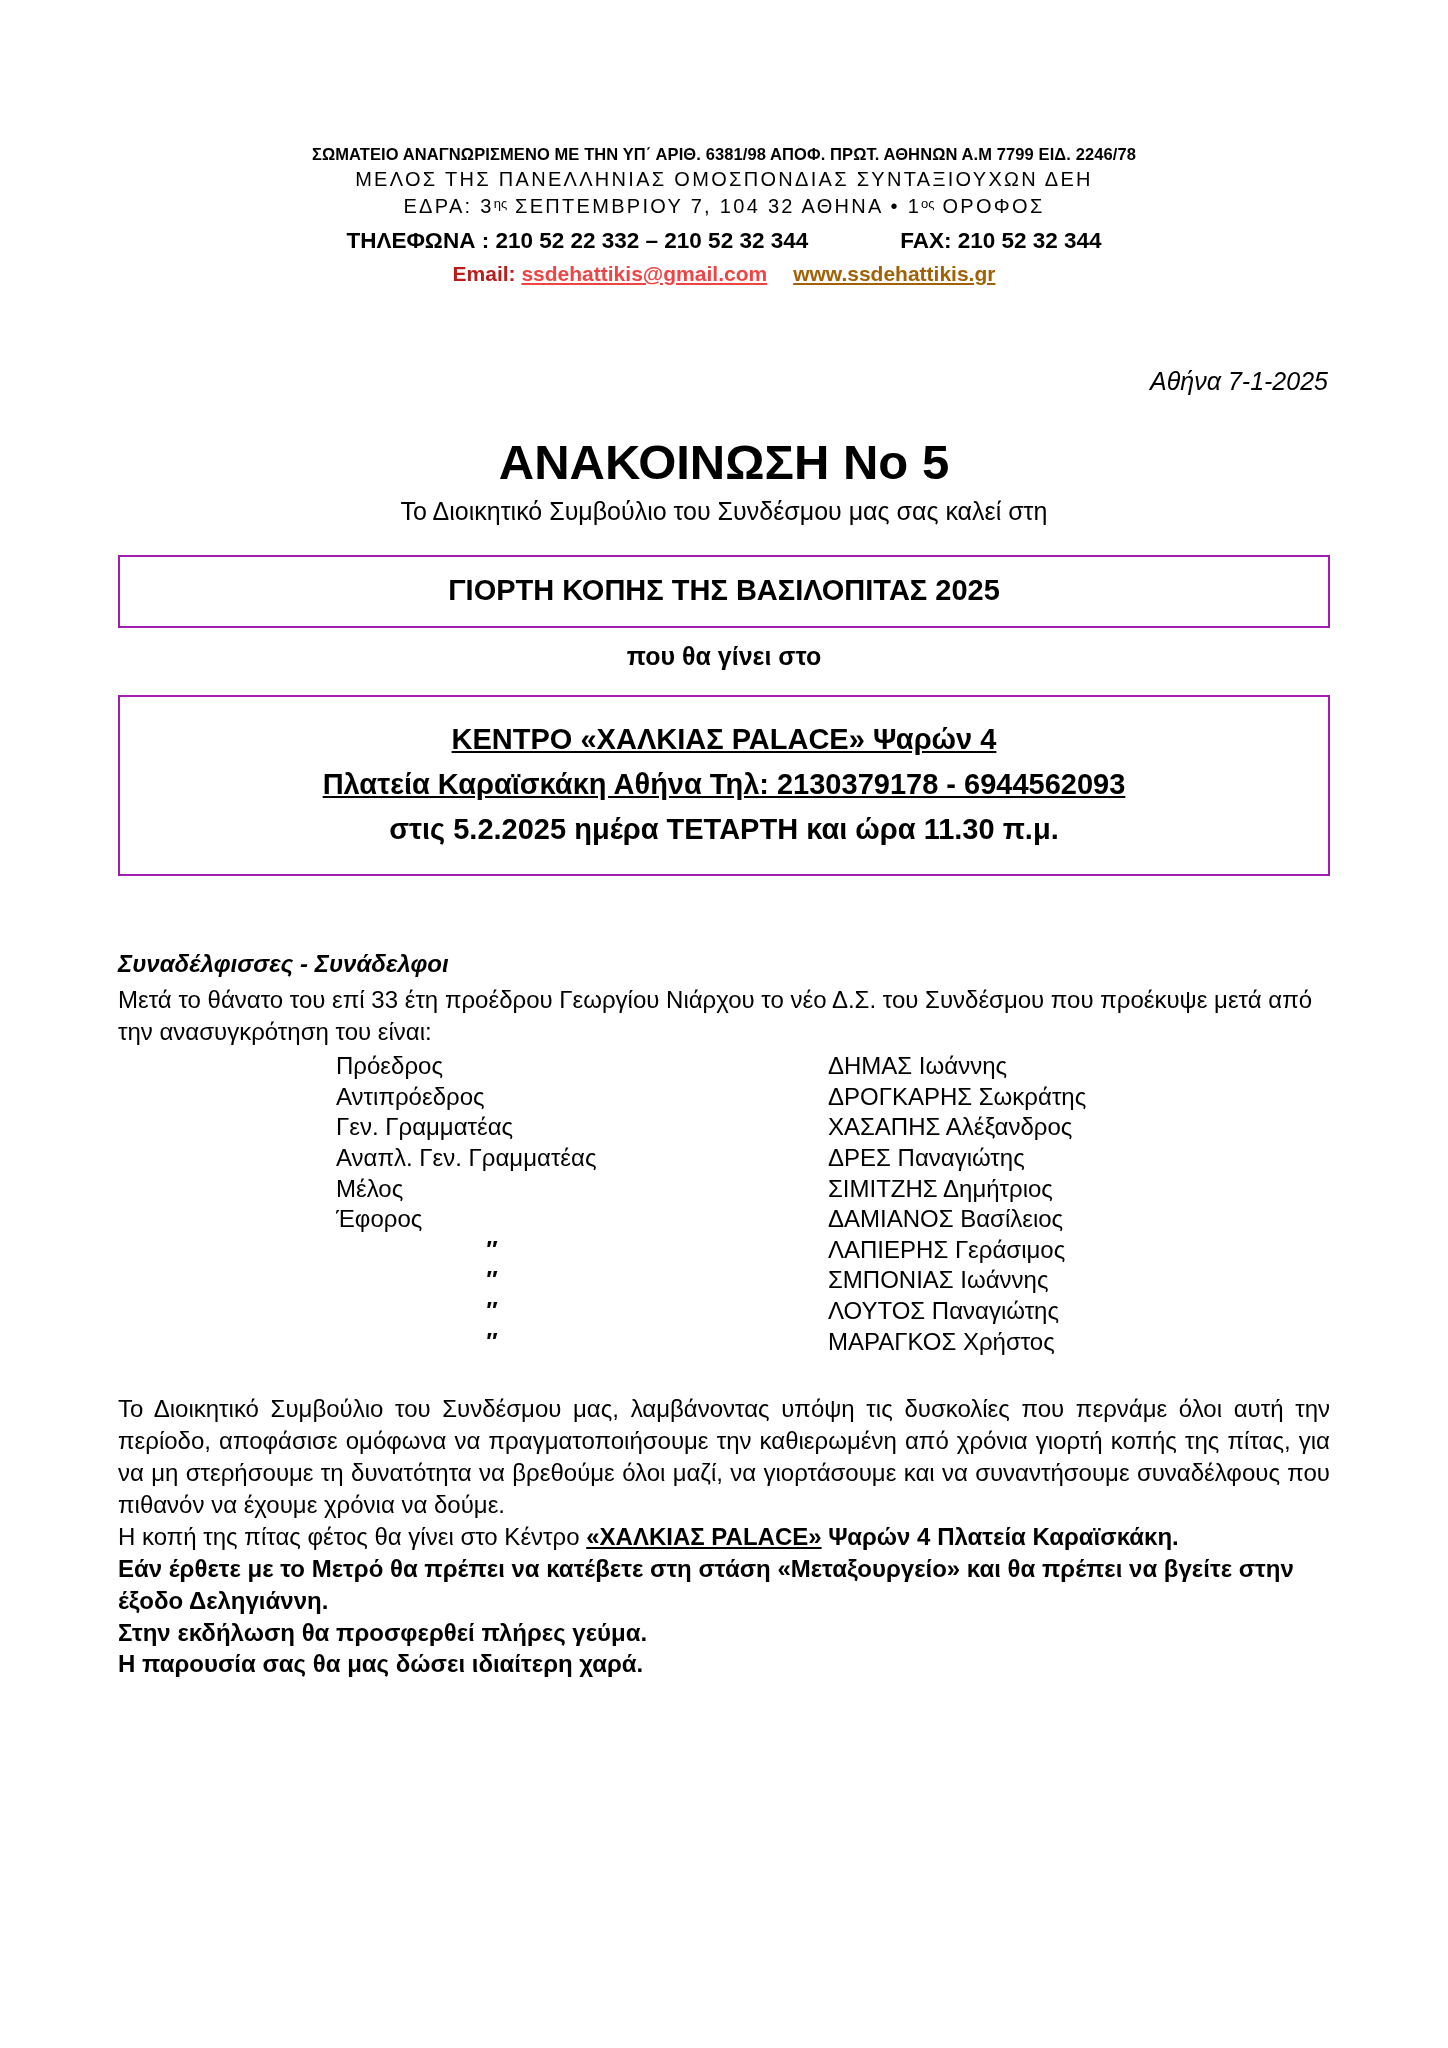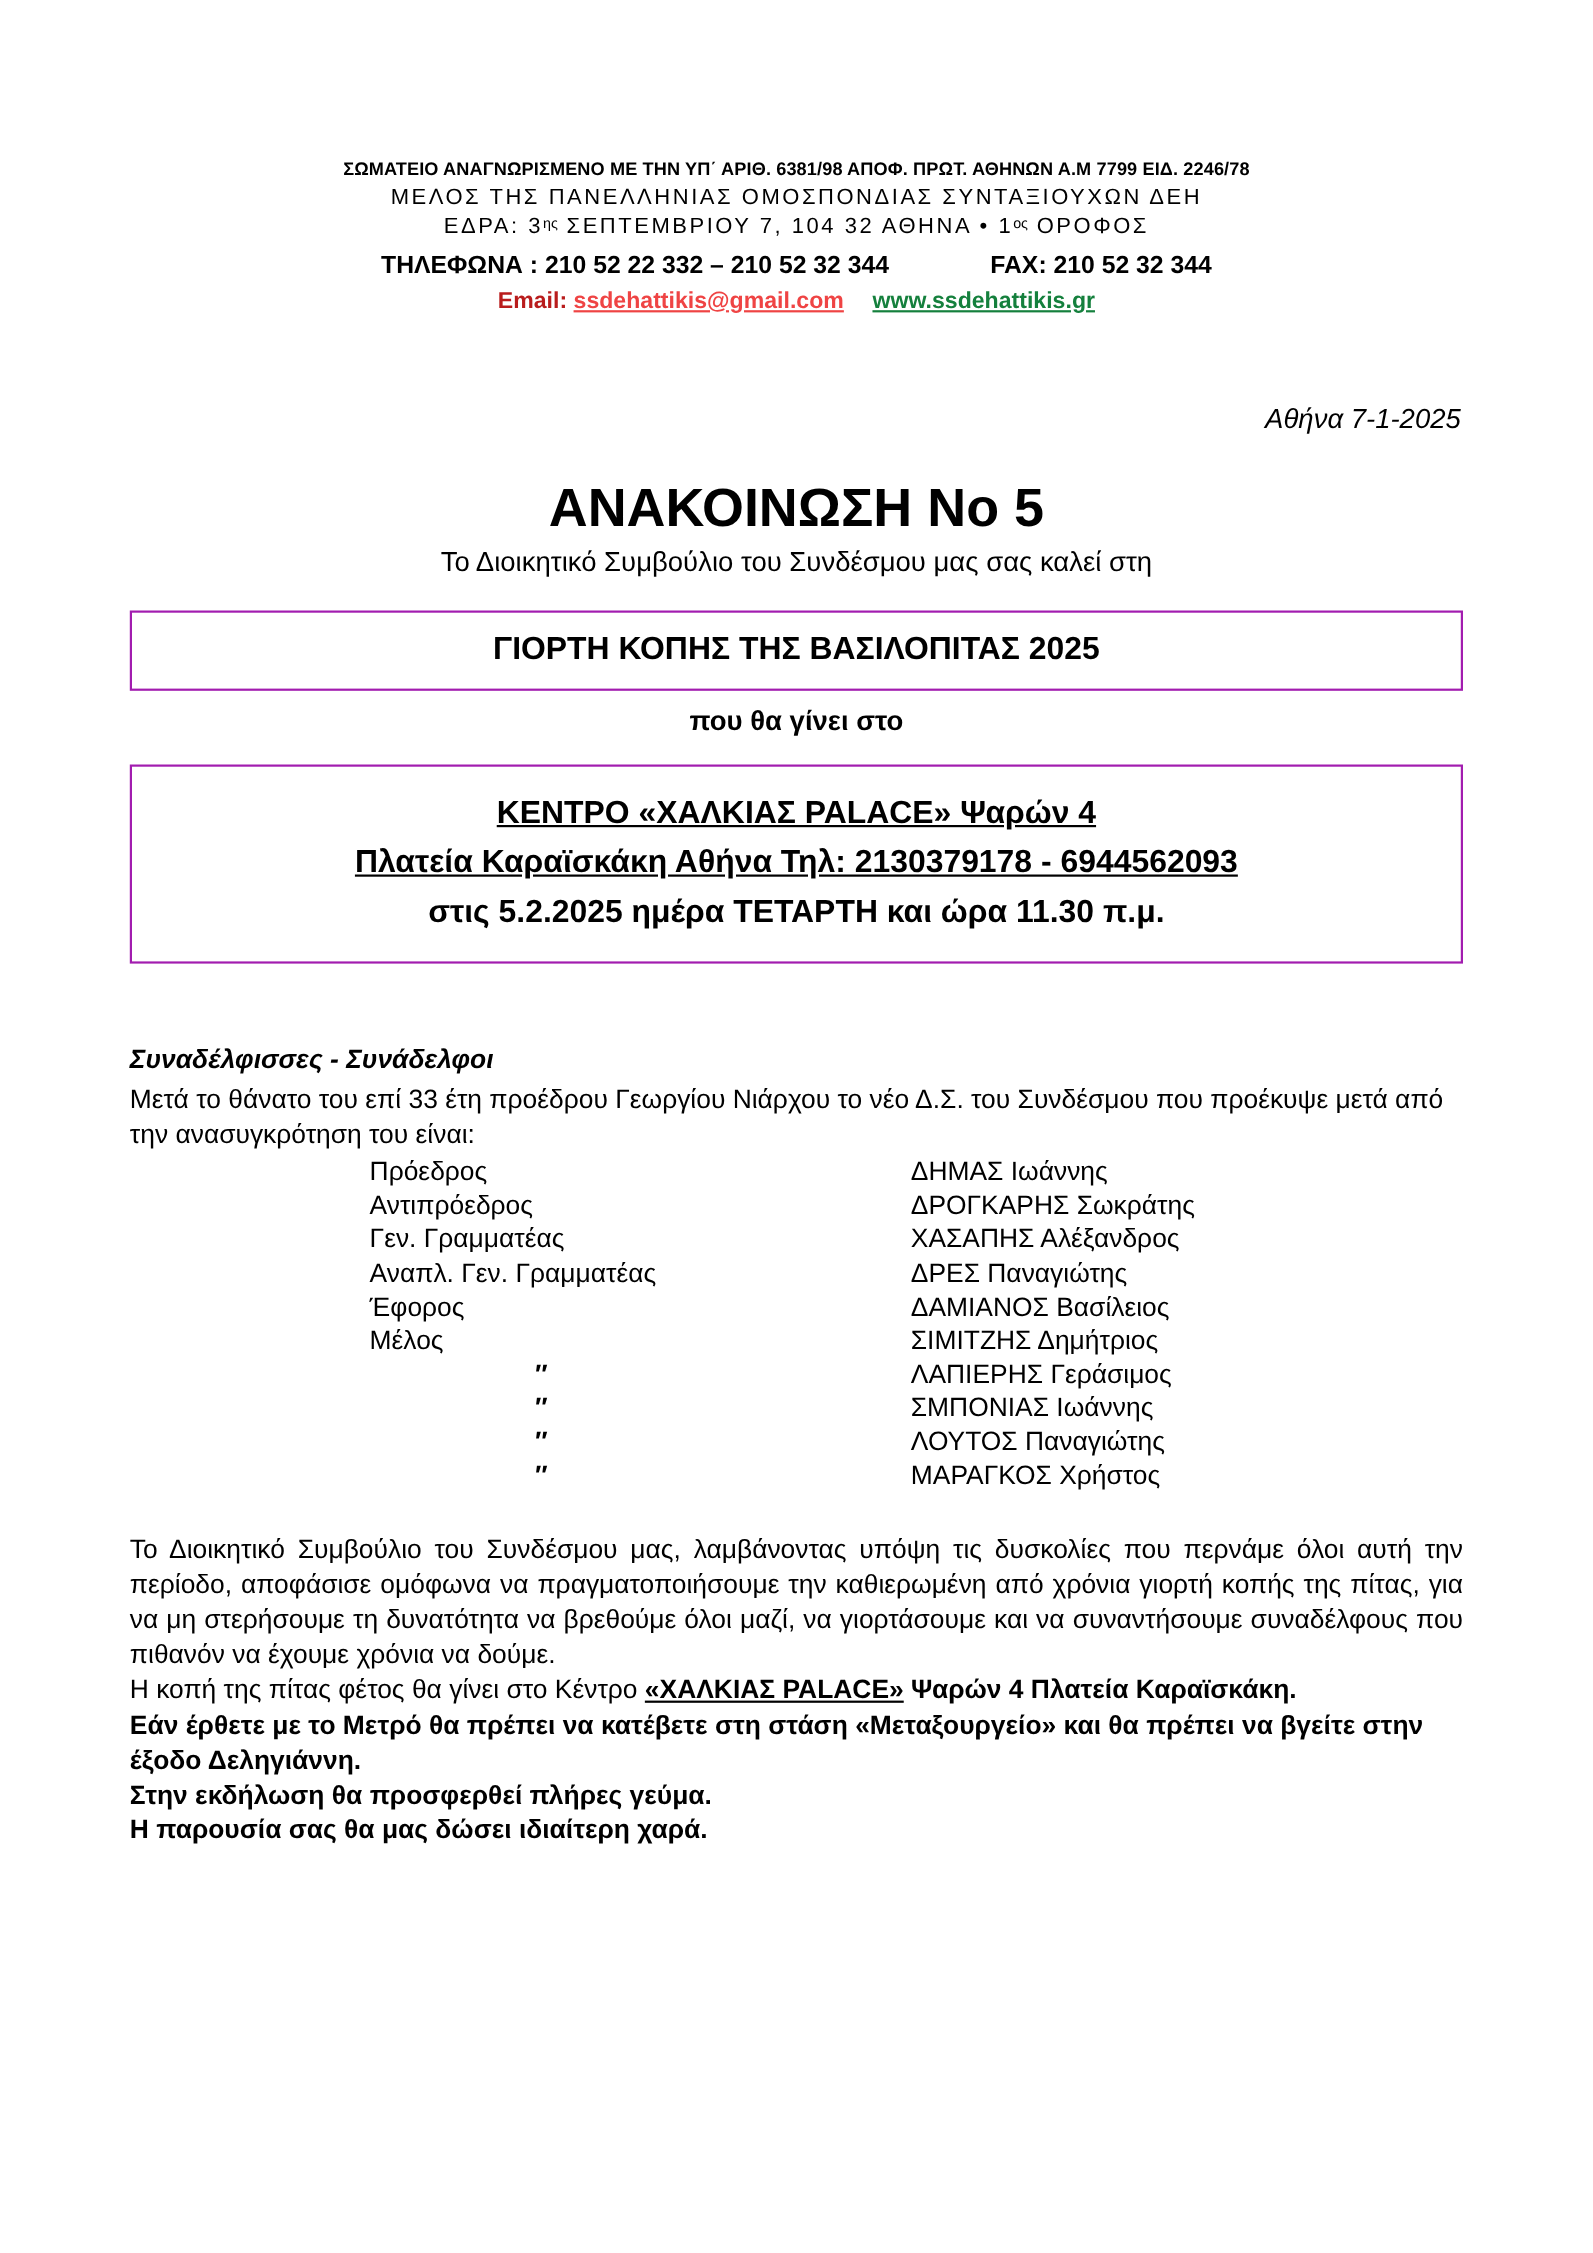--- a/index.html
+++ b/index.html
@@ -71,21 +71,21 @@
     line-height: 1.45;
     margin-top: 1px;
     white-space: nowrap;
   }
   .email-label { color: #b91c1c; }
   .email-link {
     color: #ef4444;
     text-decoration: underline;
   }
   .web-link {
-    color: #15803d;
+    color: #a16207;
     text-decoration: underline;
     margin-left: 26px;
   }
 
   
   .date-line {
     text-align: right;
     font-style: italic;
     font-size: 25px;
     margin-top: 78px;
@@ -245,26 +245,26 @@
       </tr>
       <tr>
         <td class="role">Γεν. Γραμματέας</td>
         <td class="name">ΧΑΣΑΠΗΣ Αλέξανδρος</td>
       </tr>
       <tr>
         <td class="role">Αναπλ. Γεν. Γραμματέας</td>
         <td class="name">ΔΡΕΣ Παναγιώτης</td>
       </tr>
       <tr>
+        <td class="role">Μέλος</td>
+        <td class="name">ΣΙΜΙΤΖΗΣ Δημήτριος</td>
+      </tr>
+      <tr>
         <td class="role">Έφορος</td>
         <td class="name">ΔΑΜΙΑΝΟΣ Βασίλειος</td>
-      </tr>
-      <tr>
-        <td class="role">Μέλος</td>
-        <td class="name">ΣΙΜΙΤΖΗΣ Δημήτριος</td>
       </tr>
       <tr>
         <td class="role ditto">″</td>
         <td class="name">ΛΑΠΙΕΡΗΣ Γεράσιμος</td>
       </tr>
       <tr>
         <td class="role ditto">″</td>
         <td class="name">ΣΜΠΟΝΙΑΣ Ιωάννης</td>
       </tr>
       <tr>

